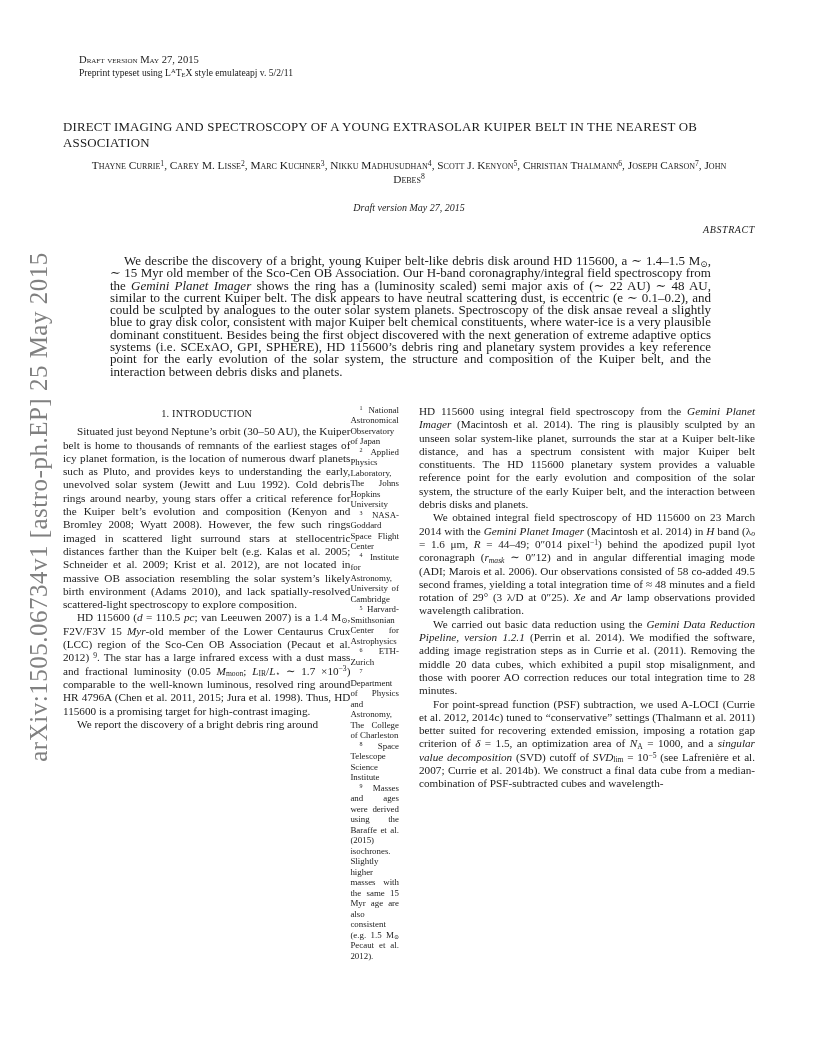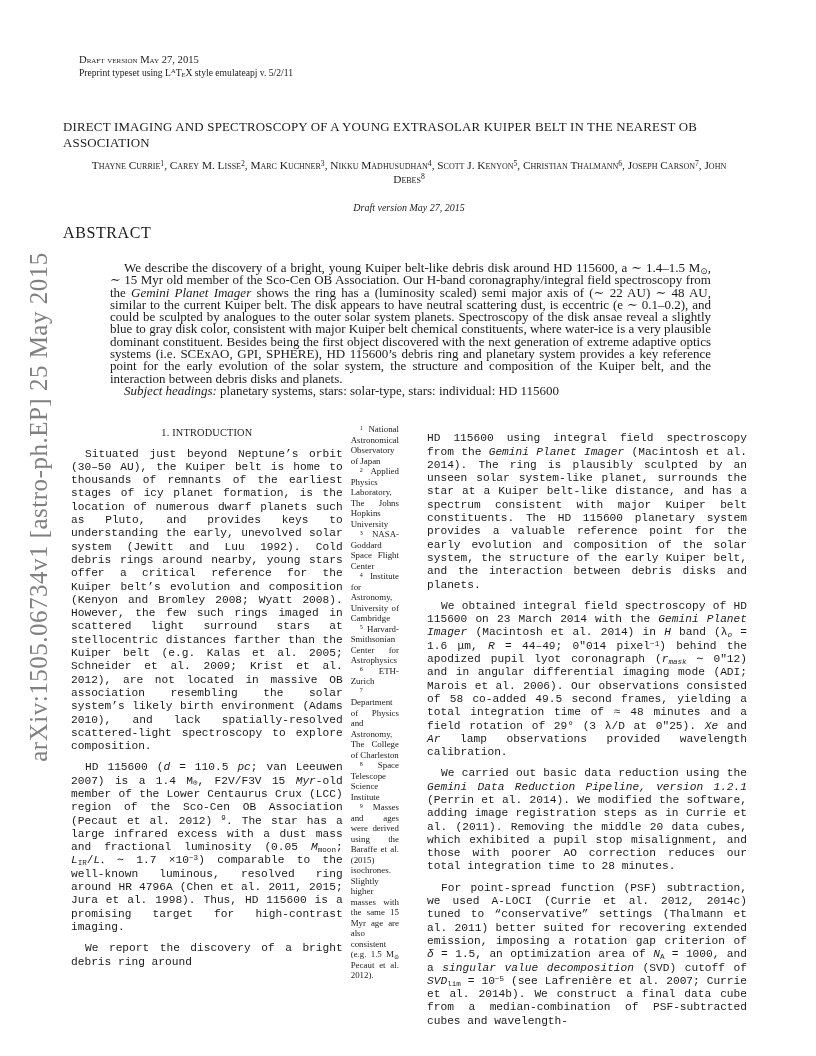--- a/index.html
+++ b/index.html
@@ -12,30 +12,30 @@
     position:absolute;left:39px;top:507px;
     transform:translate(-50%,-50%) rotate(-90deg);
     font-size:25px;color:#808080;white-space:nowrap;letter-spacing:0.5px;
   }
   .pageheader{position:absolute;left:79px;top:54px;font-size:9.6px;line-height:12.5px;}
   .pageheader .l1{font-variant:small-caps;font-size:10.6px;}
   .main{position:absolute;left:63px;top:0;width:692px;}
   .title{margin-top:120px;font-size:12.9px;line-height:15.5px;letter-spacing:0.2px;}
   .authors{margin:8px auto 16px;max-width:655px;text-align:center;font-variant:small-caps;font-size:11.3px;line-height:13.5px;}
   .dateline{margin-top:6px;text-align:center;font-style:italic;font-size:10px;}
-  .absheading{margin-top:11px;text-align:left;font-size:16px;letter-spacing:0.6px;}
+  .absheading{margin-top:11px;text-align:right;font-size:10px;letter-spacing:0.6px;font-style:italic;}
   .abstract{margin:20px 44px 0 47px;text-align:justify;font-size:13px;line-height:12.3px;}
   .abstract .body{text-indent:14px;}
   .abstract .subject{text-indent:14px;}
   .columns{display:flex;gap:20px;margin-top:27px;height:553px;}
   .col{width:336px;display:flex;flex-direction:row;font-size:11.2px;line-height:13.3px;text-align:justify;}
   .blocks{}
   .sec-heading{text-align:center;font-size:10.3px;letter-spacing:0.2px;margin:9px 0 5px;}
   .blocks .sec-heading:first-child{margin-top:2px;}
-  .para{margin:8px;text-indent:14px;font-family:Liberation Mono, monospace;}
+  .para{margin:0;text-indent:14px;}
   .para.noindent{text-indent:0;}
   .footnotes{margin-top:auto;padding-bottom:14px;font-size:8.9px;line-height:10.5px;}
   .footnotes p{margin:0;text-indent:9px;text-align:justify;}
   sup{font-size:68%;line-height:0;vertical-align:baseline;position:relative;top:-0.42em;}
   sub{font-size:68%;line-height:0;vertical-align:baseline;position:relative;top:0.22em;}
   .it{font-style:italic;}
 </style>
 </head>
 <body>
 
@@ -47,21 +47,20 @@
 </div>
 
 <div class="main">
   <div class="title">DIRECT IMAGING AND SPECTROSCOPY OF A YOUNG EXTRASOLAR KUIPER BELT IN THE NEAREST OB ASSOCIATION</div>
   <div class="authors"><span>Thayne Currie</span><sup>1</sup><span>, Carey M. Lisse</span><sup>2</sup><span>, Marc Kuchner</span><sup>3</sup><span>, Nikku Madhusudhan</span><sup>4</sup><span>, Scott J. Kenyon</span><sup>5</sup><span>, Christian Thalmann</span><sup>6</sup><span>, Joseph Carson</span><sup>7</sup><span>, John Debes</span><sup>8</sup></div>
   <div class="dateline">Draft version May 27, 2015</div>
 
   <div class="absheading">ABSTRACT</div>
   <div class="abstract">
     <div class="body"><span>We describe the discovery of a bright, young Kuiper belt-like debris disk around HD 115600, a ∼ 1.4–1.5 M</span><sub>⊙</sub><span>, ∼ 15 Myr old member of the Sco-Cen OB Association. Our H-band coronagraphy/integral field spectroscopy from the </span><span class="it">Gemini Planet Imager</span><span> shows the ring has a (luminosity scaled) semi major axis of (∼ 22 AU) ∼ 48 AU, similar to the current Kuiper belt.  The disk appears to have neutral scattering dust, is eccentric (e ∼ 0.1–0.2), and could be sculpted by analogues to the outer solar system planets.  Spectroscopy of the disk ansae reveal a slightly blue to gray disk color, consistent with major Kuiper belt chemical constituents, where water-ice is a very plausible dominant constituent.  Besides being the first object discovered with the next generation of extreme adaptive optics systems (i.e. SCExAO, GPI, SPHERE), HD 115600’s debris ring and planetary system provides a key reference point for the early evolution of the solar system, the structure and composition of the Kuiper belt, and the interaction between debris disks and planets.</span></div>
-    <div class="subject"><span class="it">Subject headings:</span><span> planetary systems, stars: solar-type, stars: individual: HD 115600</span></div>
   </div>
 
   <div class="columns">
     <div class="col">
       <div class="blocks">
           <div class="sec-heading">1. INTRODUCTION</div>
           <p class="para"><span>Situated just beyond Neptune’s orbit (30–50 AU), the Kuiper belt is home to thousands of remnants of the earliest stages of icy planet formation, is the location of numerous dwarf planets such as Pluto, and provides keys to understanding the early, unevolved solar system (Jewitt and Luu 1992).  Cold debris rings around nearby, young stars offer a critical reference for the Kuiper belt’s evolution and composition (Kenyon and Bromley 2008; Wyatt 2008).  However, the few such rings imaged in scattered light surround stars at stellocentric distances farther than the Kuiper belt (e.g. Kalas et al. 2005; Schneider et al. 2009; Krist et al. 2012), are not located in massive OB association resembling the solar system’s likely birth environment (Adams 2010), and lack spatially-resolved scattered-light spectroscopy to explore composition.</span></p>
           <p class="para"><span>HD 115600 (</span><span class="it">d</span><span> = 110.5 </span><span class="it">pc</span><span>; van Leeuwen 2007) is a 1.4 M</span><sub>⊙</sub><span>, F2V/F3V 15 </span><span class="it">Myr</span><span>-old member of the Lower Centaurus Crux (LCC) region of the Sco-Cen OB Association (Pecaut et al. 2012) </span><sup>9</sup><span>.  The star has a large infrared excess with a dust mass and fractional luminosity (0.05 </span><span class="it">M</span><sub>moon</sub><span>; </span><span class="it">L</span><sub>IR</sub><span>/</span><span class="it">L</span><sub>⋆</sub><span> ∼ 1.7 ×10</span><sup>−3</sup><span>) comparable to the well-known luminous, resolved ring around HR 4796A (Chen et al. 2011, 2015; Jura et al. 1998).  Thus, HD 115600 is a promising target for high-contrast imaging.</span></p>
           <p class="para"><span>We report the discovery of a bright debris ring around</span></p>
         </div>

